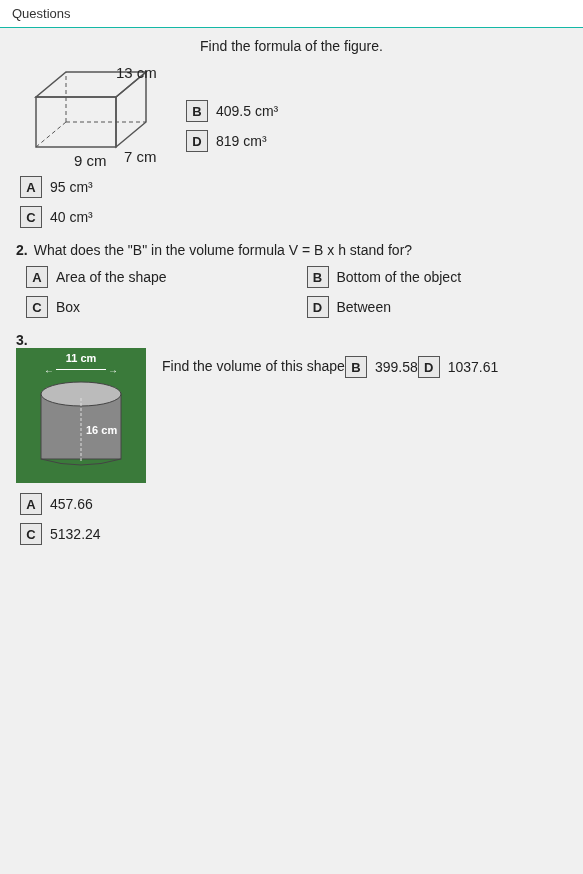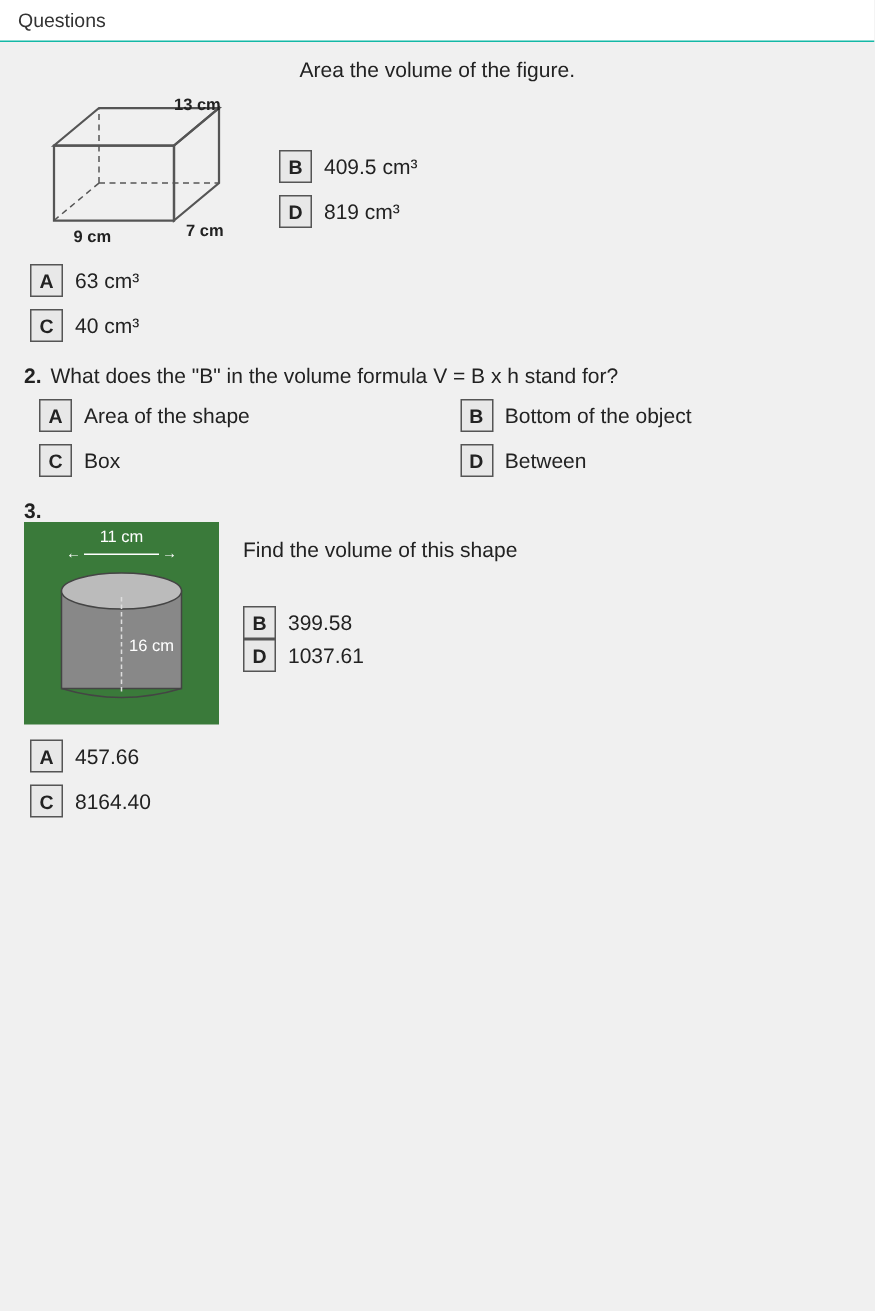--- a/index.html
+++ b/index.html
@@ -37,24 +37,23 @@
       display: flex;
       align-items: center;
       justify-content: center;
       font-weight: bold;
       font-size: 13px;
       background: #e8e8e8;
       flex-shrink: 0;
     }
     
     .figure-label {
-      font-size: 11px;
+      font-size: 15px;
       color: #222;
       position: absolute;
-      font-weight: bold;
     }
 
     
     .q2-section {
       margin-bottom: 14px;
     }
     .question-label {
       font-size: 14px;
       margin-bottom: 8px;
     }
@@ -75,20 +74,21 @@
     }
     .cylinder-box {
       width: 130px;
       height: 130px;
       background: #3a7a3a;
       position: relative;
       display: flex;
       align-items: center;
       justify-content: center;
       flex-shrink: 0;
+      font-weight: bold;
     }
     .find-shape-text {
       font-size: 14px;
       font-weight: 500;
       padding-top: 6px;
     }
 
     
     .fig-inline {
       position: relative;
@@ -98,59 +98,59 @@
 </head>
 <body>
 
 <div class="header">
   <span>Questions</span>
 </div>
 
 <div class="content">
 
   <div class="q1-section">
-    <div style="text-align:center; font-size:14px; font-weight:500; margin-bottom:8px;">Area the volume of the figure.</div>
+    <div style="text-align:center; font-size:14px; font-weight:500; margin-bottom:8px;">Find the formula of the figure.</div>
     <div style="display:flex; align-items:flex-start; gap:10px;">
 
       <div class="fig-inline" style="width:160px; height:110px; flex-shrink:0; position:relative;">
         <svg width="150" height="105" viewBox="0 0 150 105">
 
           <polygon points="20,85 100,85 100,35 20,35" fill="none" stroke="#555" stroke-width="1.5"></polygon>
 
           <polygon points="20,35 100,35 130,10 50,10" fill="none" stroke="#555" stroke-width="1.5"></polygon>
 
           <polygon points="100,85 130,60 130,10 100,35" fill="none" stroke="#555" stroke-width="1.5"></polygon>
 
           <line x1="20" y1="85" x2="50" y2="60" stroke="#555" stroke-width="1" stroke-dasharray="4,3"></line>
           <line x1="50" y1="60" x2="130" y2="60" stroke="#555" stroke-width="1" stroke-dasharray="4,3"></line>
           <line x1="50" y1="60" x2="50" y2="10" stroke="#555" stroke-width="1" stroke-dasharray="4,3"></line>
         </svg>
         
         <span class="figure-label" style="top:2px; left:100px;">13 cm</span>
         <span class="figure-label" style="top:58px; left:108px;margin-top:28px;">7 cm</span>
-        <span class="figure-label" style="top:90px; left:33px;">9 cm</span>
+        <span class="figure-label" style="top:90px; left:58px;">9 cm</span>
       </div>
 
       <div style="display:flex; flex-direction:column; gap:8px; flex:1;">
         <div style="height:30px;"></div>
         <div class="answer-option">
           <div class="answer-letter">B</div>
           <span>409.5 cm³</span>
         </div>
         <div class="answer-option">
           <div class="answer-letter">D</div>
           <span>819 cm³</span>
         </div>
       </div>
     </div>
 
     <div style="display:flex; flex-direction:column; gap:8px; padding-left:4px; margin-top:4px;">
       <div class="answer-option">
         <div class="answer-letter">A</div>
-        <span>63 cm³</span>
+        <span>95 cm³</span>
       </div>
       <div class="answer-option">
         <div class="answer-letter">C</div>
         <span>40 cm³</span>
       </div>
     </div>
   </div>
 
   <div class="q2-section">
     <div class="question-label">
@@ -207,39 +207,39 @@
             <line x1="45" y1="24" x2="45" y2="88" stroke="#ddd" stroke-width="1" stroke-dasharray="3,2"></line>
 
             <text x="50" y="60" font-size="11" fill="#fff">16 cm</text>
           </svg>
 
           <div style="position:absolute; right:2px; top:50%; transform:translateY(-50%); display:flex; flex-direction:column; align-items:center;">
           </div>
         </div>
       </div>
 
-      <div style="display:flex; flex-direction:column; gap:0; flex:1; padding-top:20px;">
+      <div style="display:flex; flex-direction:row; gap:0; flex:1; padding-top:20px;">
         <div class="find-shape-text">Find the volume of this shape</div>
         <div style="height:30px;"></div>
         <div class="answer-option">
           <div class="answer-letter">B</div>
           <span>399.58</span>
         </div>
         <div class="answer-option">
           <div class="answer-letter">D</div>
           <span>1037.61</span>
         </div>
       </div>
     </div>
 
     <div style="display:flex; flex-direction:column; gap:8px; padding-left:4px;">
       <div class="answer-option">
         <div class="answer-letter">A</div>
         <span>457.66</span>
       </div>
       <div class="answer-option">
         <div class="answer-letter">C</div>
-        <span>8164.40</span>
+        <span>5132.24</span>
       </div>
     </div>
   </div>
 
 </div>
 
 </body></html>

